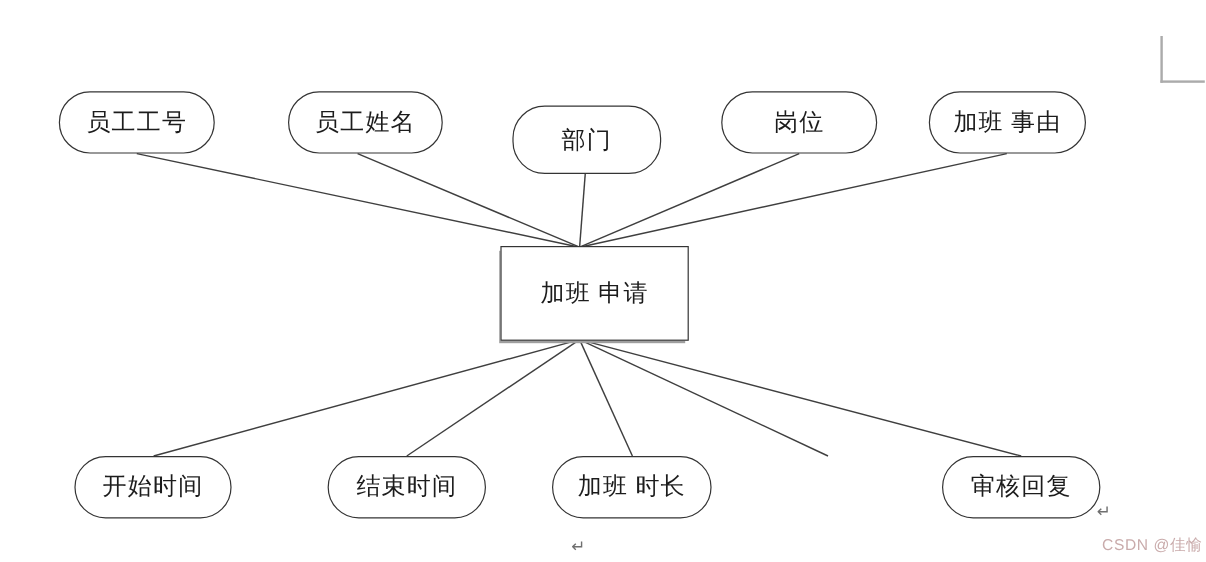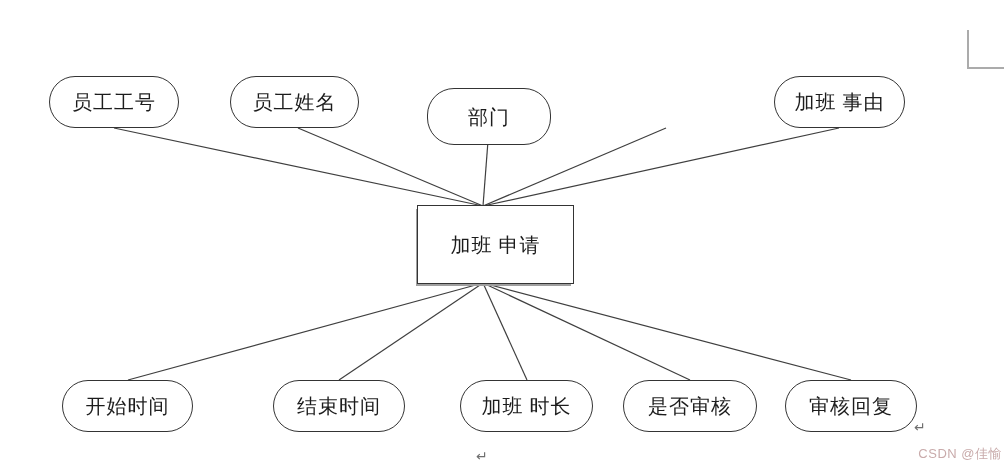--- a/index.html
+++ b/index.html
@@ -76,46 +76,46 @@
       <line x1="483" y1="283" x2="128" y2="380" stroke="#3f3f3f" stroke-width="1.2"></line>
       <line x1="483" y1="283" x2="339" y2="380" stroke="#3f3f3f" stroke-width="1.2"></line>
       <line x1="483" y1="283" x2="527" y2="380" stroke="#3f3f3f" stroke-width="1.2"></line>
       <line x1="483" y1="283" x2="690" y2="380" stroke="#3f3f3f" stroke-width="1.2"></line>
       <line x1="483" y1="283" x2="851" y2="380" stroke="#3f3f3f" stroke-width="1.2"></line>
     </svg>
 
   <div class="node stadium" style="left: 49px; top: 76px; width: 130px; height: 52px;">
     <span class="node-label">员工工号</span>
   </div>
-  <div class="node stadium" style="left: 230px; top: 76px; width: 129px; height: 52px;">
+  <div class="node stadium" style="left: 240px; top: 76px; width: 129px; height: 52px;">
     <span class="node-label">员工姓名</span>
   </div>
   <div class="node stadium" style="left: 427px; top: 88px; width: 124px; height: 57px; text-align: right;">
     <span class="node-label">部门</span>
+  </div>
+  <div class="node stadium" style="left: 601px; top: 76px; width: 130px; height: 52px;">
+    <span class="node-label">岗位</span>
   </div>
   <div class="node stadium" style="left: 774px; top: 76px; width: 131px; height: 52px; align-items: center;">
     <span class="node-label">加班 事由</span>
   </div>
 
   <div class="node entity" style="left: 417px; top: 205px; width: 157px; height: 79px;">
     <span class="node-label">加班 申请</span>
   </div>
 
   <div class="node stadium" style="left: 62px; top: 380px; width: 131px; height: 52px;">
     <span class="node-label">开始时间</span>
   </div>
   <div class="node stadium" style="left: 273px; top: 380px; width: 132px; height: 52px;">
     <span class="node-label">结束时间</span>
   </div>
   <div class="node stadium" style="left: 460px; top: 380px; width: 133px; height: 52px;">
     <span class="node-label">加班 时长</span>
   </div>
-  <div class="node stadium" style="left: 623px; top: 380px; width: 134px; height: 52px;">
-    <span class="node-label">是否审核</span>
-  </div>
   <div class="node stadium" style="left: 785px; top: 380px; width: 132px; height: 52px;">
     <span class="node-label">审核回复</span>
   </div>
 
   <div class="corner-mark"></div>
   <span class="return-mark rm-1">↵</span>
   <span class="return-mark rm-2">↵</span>
 
   <div class="watermark">CSDN @佳愉</div>
 

